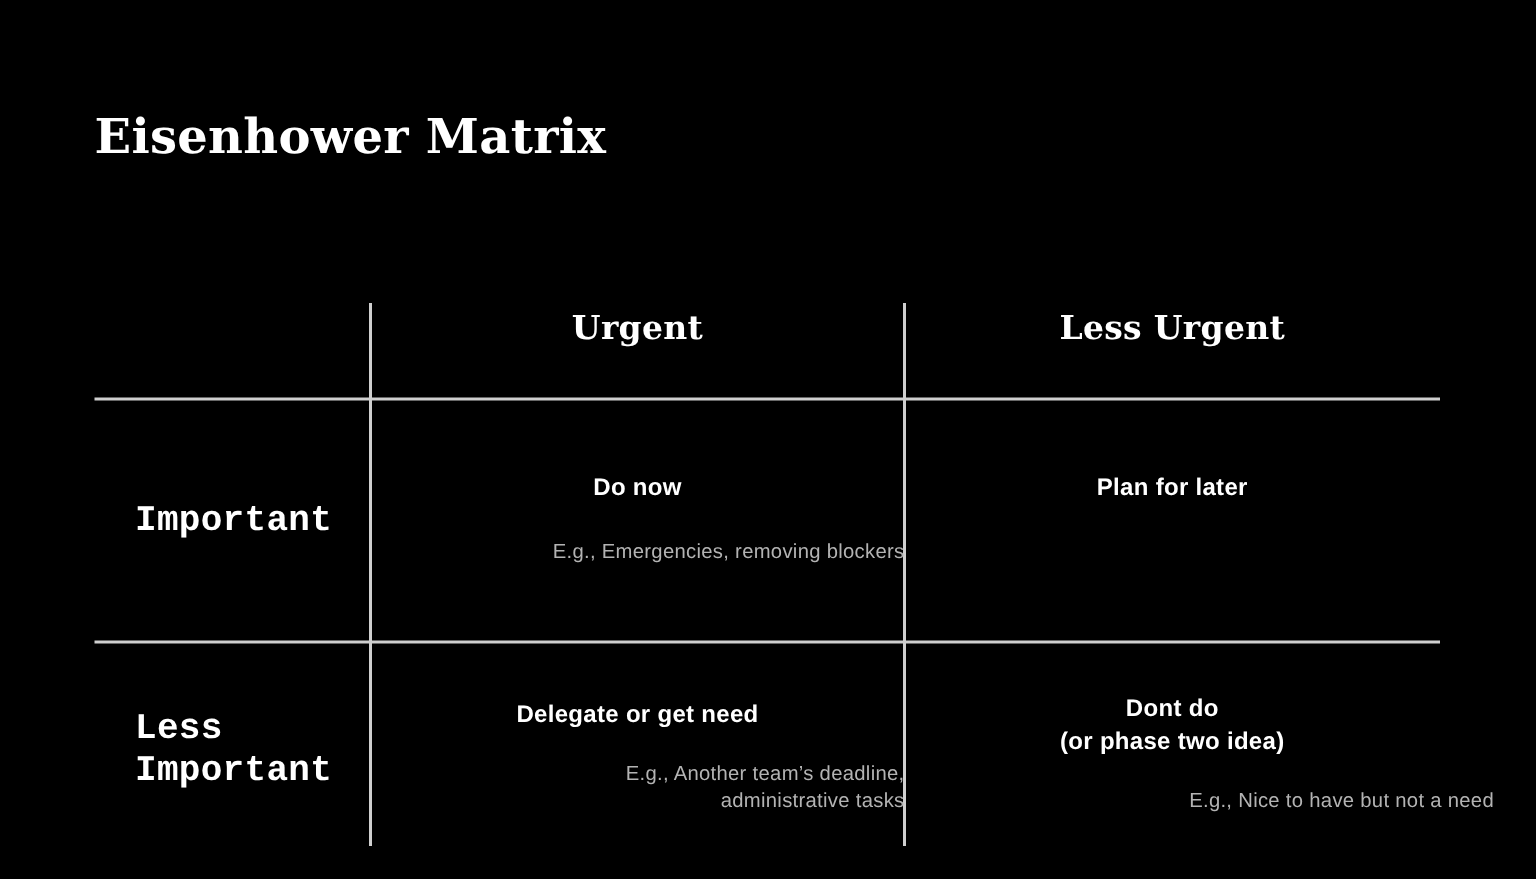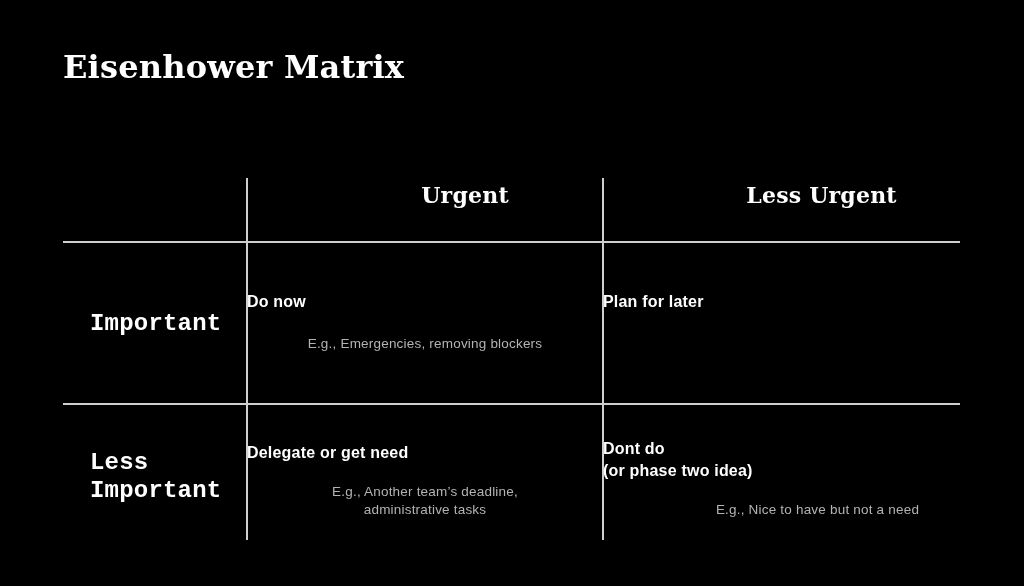--- a/index.html
+++ b/index.html
@@ -7,20 +7,21 @@
     padding: 0;
     background: #000;
   }
   .slide {
     position: relative;
     width: 1024px;
     height: 550px;
     background: var(--background, #000000);
     overflow: hidden;
     font-family: "Liberation Sans", sans-serif;
+    margin-top: 24px;
   }
   .title {
     position: absolute;
     left: 63px;
     top: 50px;
     margin: 0;
     font-family: "DejaVu Serif", serif;
     font-weight: 700;
     font-size: 32px;
     line-height: 1.1;
@@ -48,21 +49,20 @@
 
   .col-header {
     position: absolute;
     top: 182px;
     font-family: "DejaVu Serif", serif;
     font-weight: 700;
     font-size: 22px;
     color: var(--text-primary, #ffffff);
     text-align: center;
     letter-spacing: 0.2px;
-    padding-left: 40px;
   }
   .c1 { left: 247px; width: 356px; }
   .c2 { left: 603px; width: 357px; }
 
   .row-label {
     position: absolute;
     left: 90px;
     width: 150px;
     font-family: Liberation Mono, monospace;
     font-weight: 700;
@@ -74,30 +74,31 @@
   }
   .r1 { top: 310px; }
   .r2 { top: 449px; }
 
   .q-title {
     position: absolute;
     font-size: 16px;
     font-weight: 700;
     line-height: 1.35;
     color: var(--text-primary, #ffffff);
+    text-align: center;
     white-space: pre-line;
     letter-spacing: 0.2px;
   }
   .q-example {
     position: absolute;
     font-size: 13.5px;
     font-weight: 400;
     line-height: 1.35;
     color: var(--text-secondary, #b3b3b3);
-    text-align: center;
+    text-align: right;
     white-space: pre-line;
     letter-spacing: 0.2px;
   }
   .colL { left: 247px; width: 356px; }
   .colR { left: 603px; width: 357px; }
   .q1t { top: 291px; }
   .q1e { top: 335px; }
   .q2t { top: 291px; }
   .q2e { top: 335px; }
   .q3t { top: 442px; }

